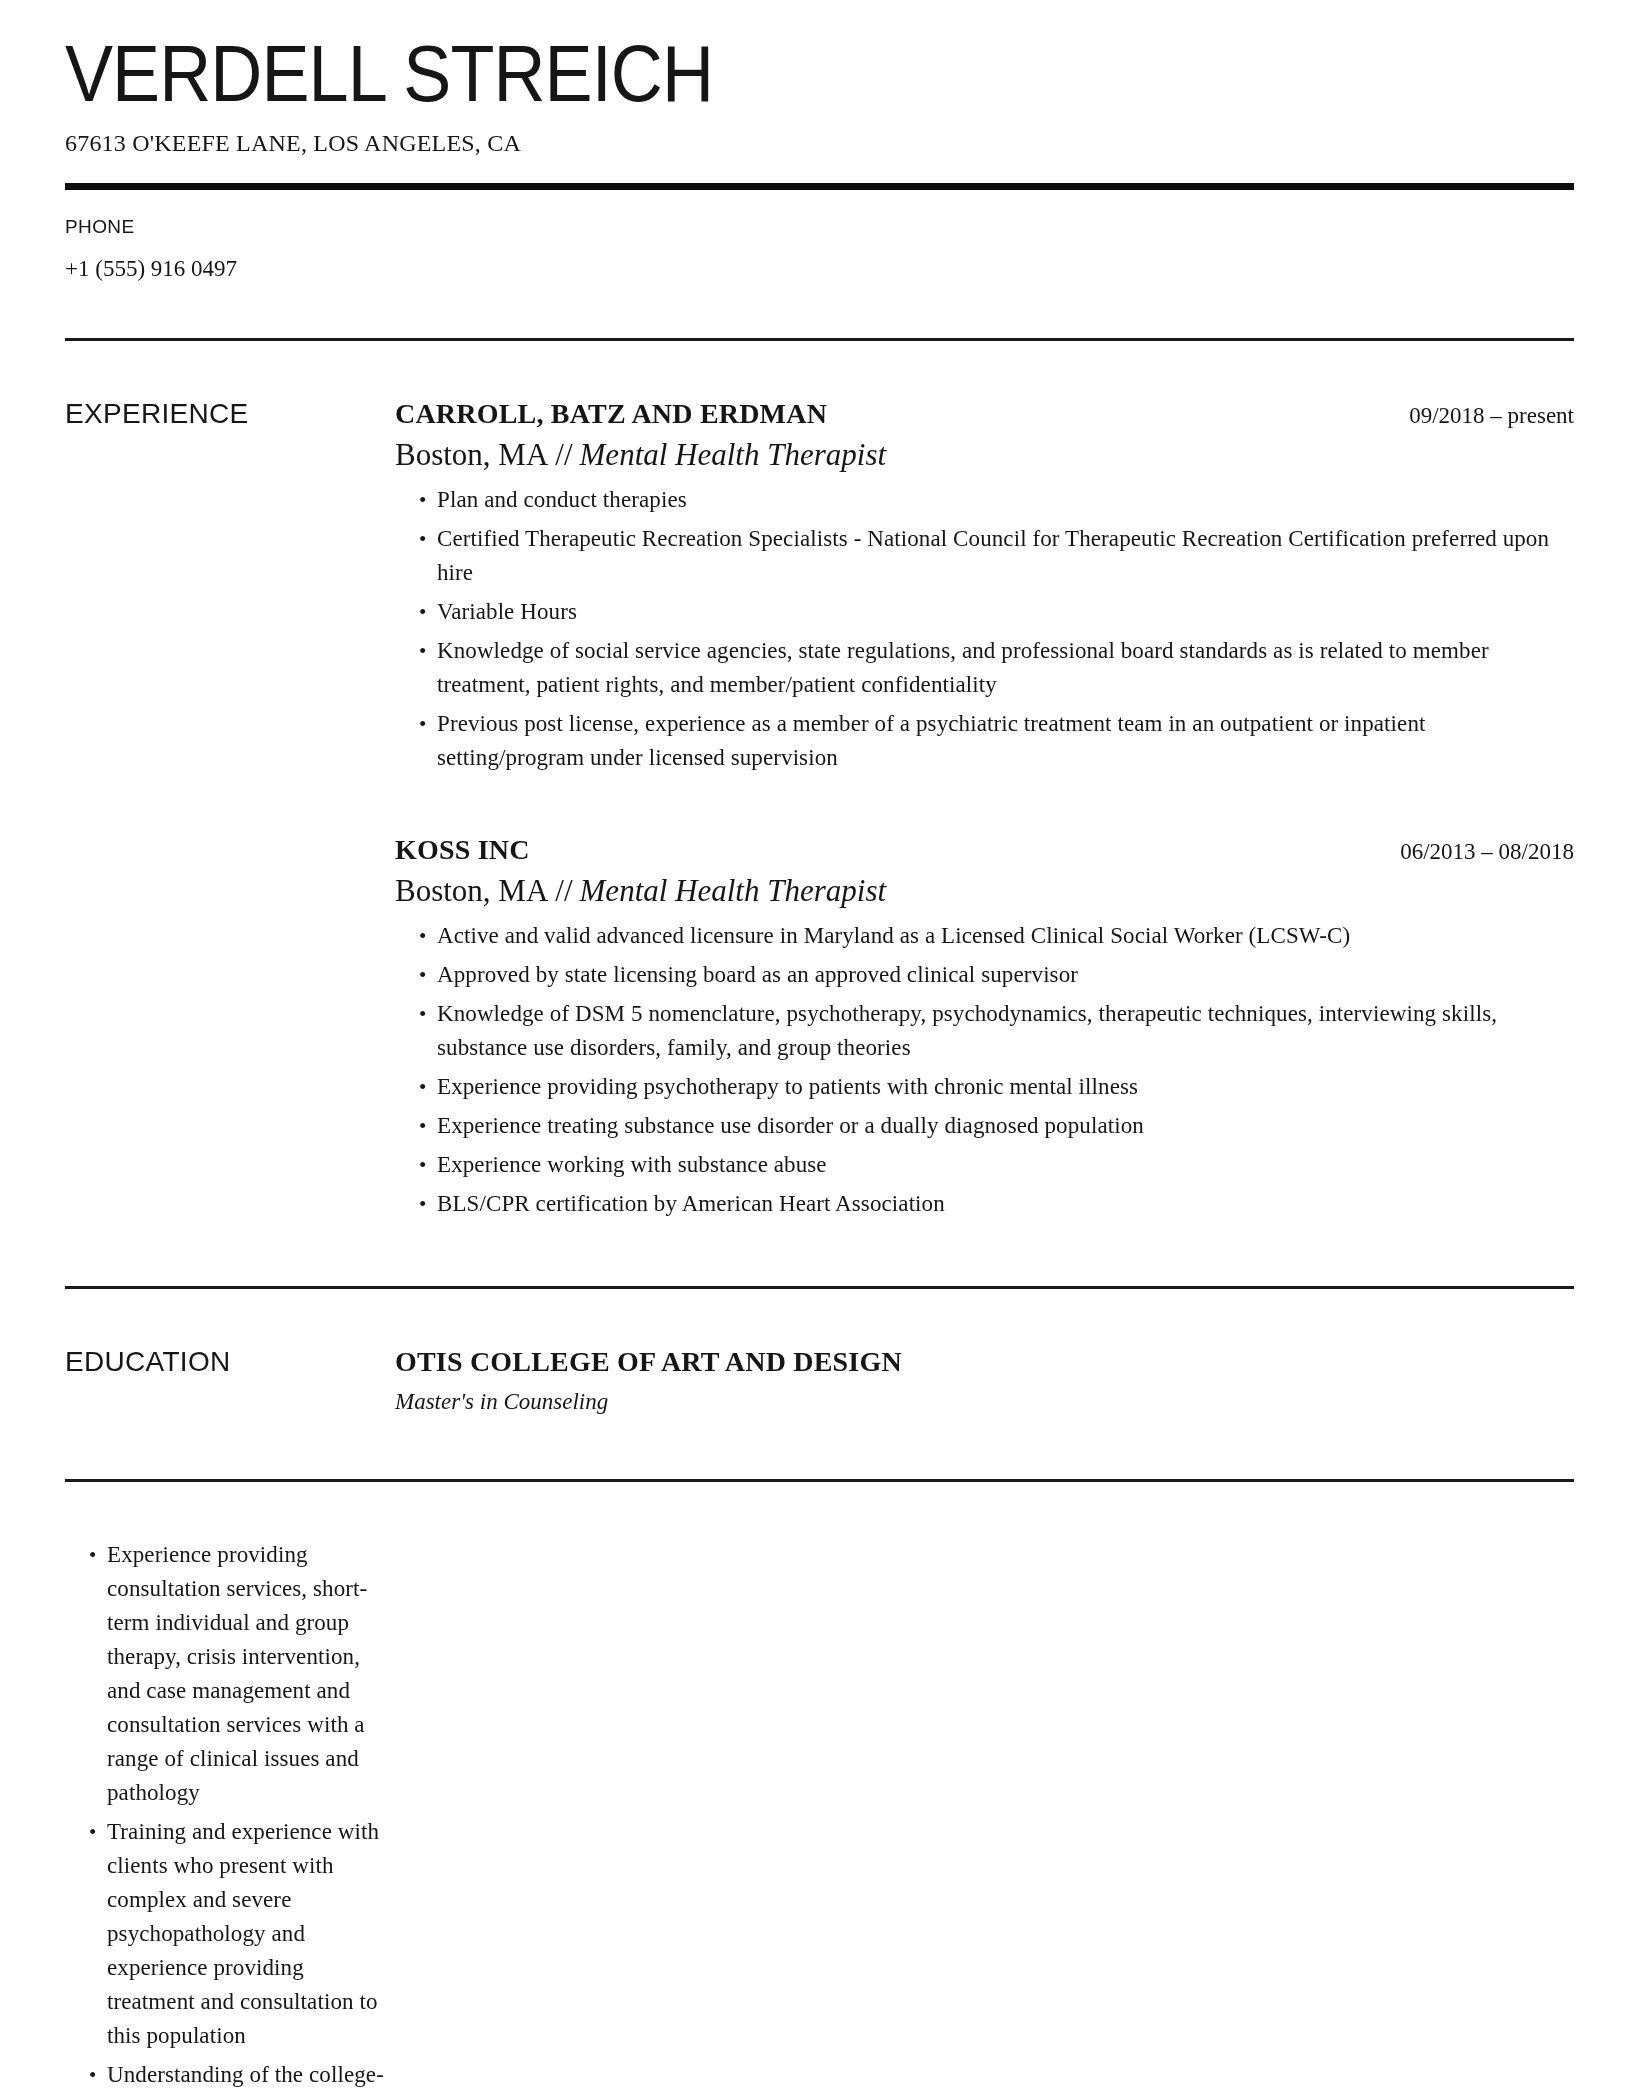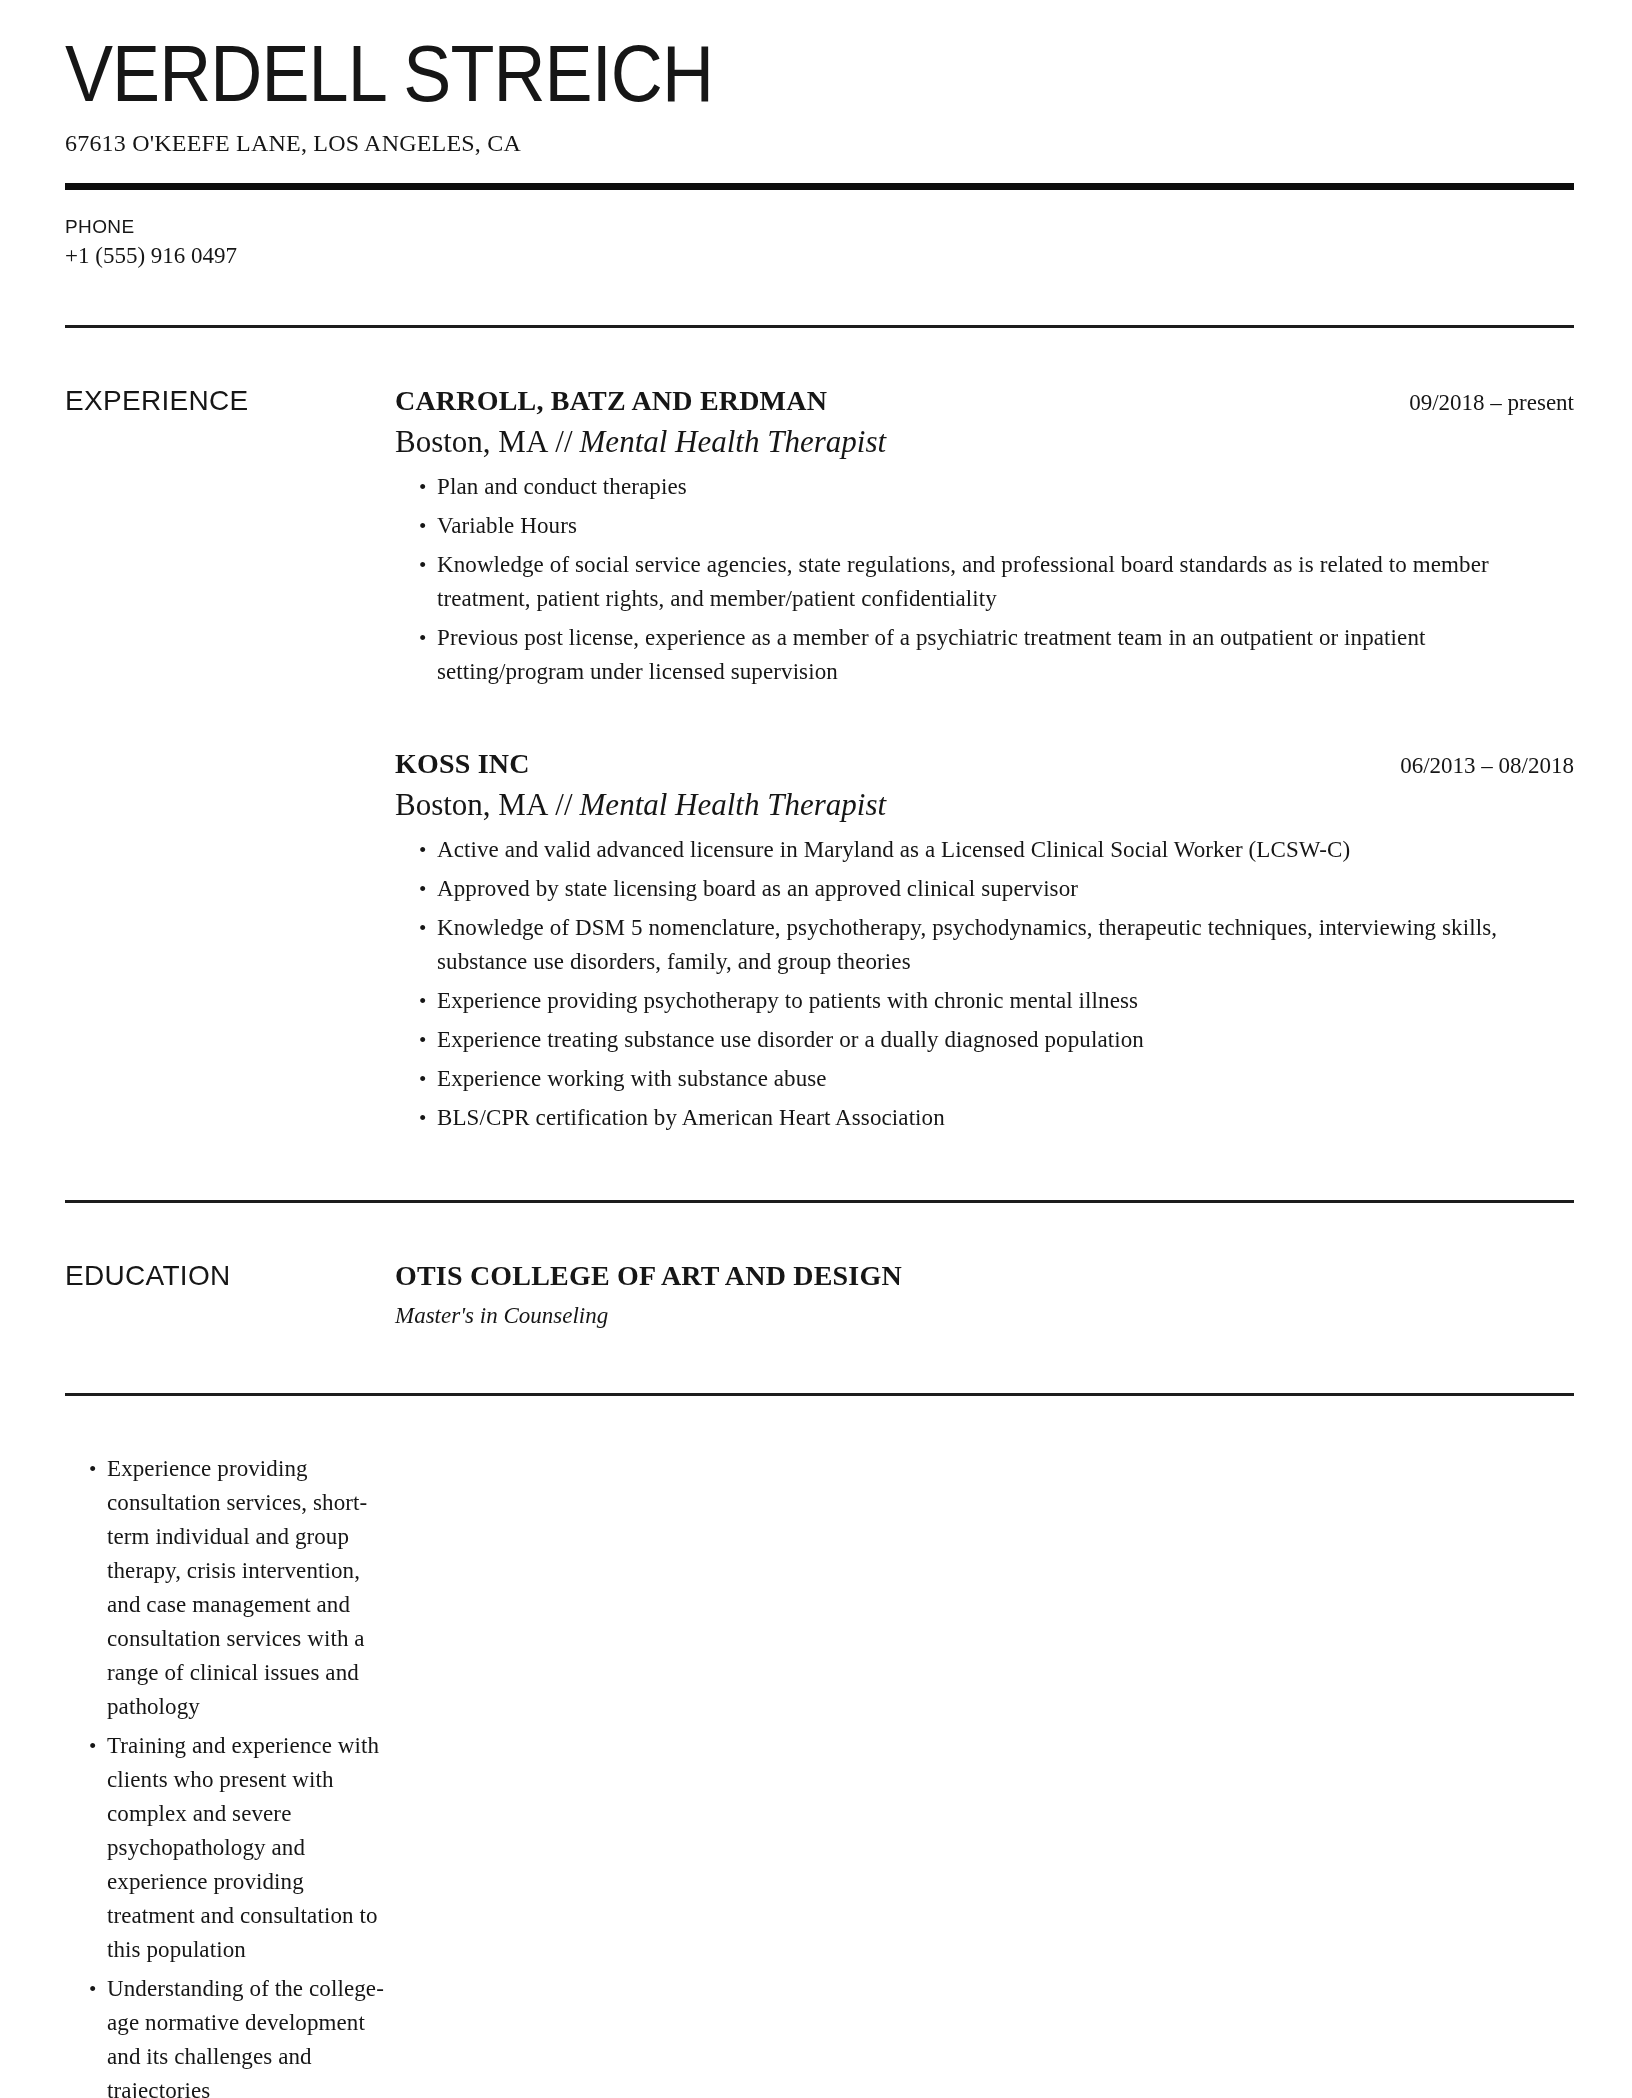--- a/index.html
+++ b/index.html
@@ -38,21 +38,21 @@
   }
 
   
   .contact { margin-top: 26px; }
   .contact-label {
     font-family: "Liberation Sans", sans-serif;
     font-size: 19px;
     letter-spacing: 0.4px;
   }
   .contact-value {
-    margin-top: 5px;
+    margin-top: 18px;
     font-size: 23px;
   }
 
   .rule-thin {
     height: 3px;
     background: #1c1c1c;
   }
   .rule-contact   { margin-top: 56px; }
   .rule-education { margin-top: 60px; }
   .rule-skills    { margin-top: 64px; }
@@ -151,20 +151,21 @@
       <div class="job">
         <div class="job-header">
           <span class="company">CARROLL, BATZ AND ERDMAN</span>
           <span class="dates">09/2018 – present</span>
         </div>
         <div class="job-subline">
           <span>Boston, MA</span><span class="sep">//</span><em>Mental Health Therapist</em>
         </div>
         <ul class="bullets">
           <li>Plan and conduct therapies</li>
+          <li>Certified Therapeutic Recreation Specialists - National Council for Therapeutic Recreation Certification preferred upon hire</li>
           <li>Variable Hours</li>
           <li>Knowledge of social service agencies, state regulations, and professional board standards as is related to member treatment, patient rights, and member/patient confidentiality</li>
           <li>Previous post license, experience as a member of a psychiatric treatment team in an outpatient or inpatient setting/program under licensed supervision</li>
         </ul>
       </div>
 
       <div class="job">
         <div class="job-header">
           <span class="company">KOSS INC</span>
           <span class="dates">06/2013 – 08/2018</span>

